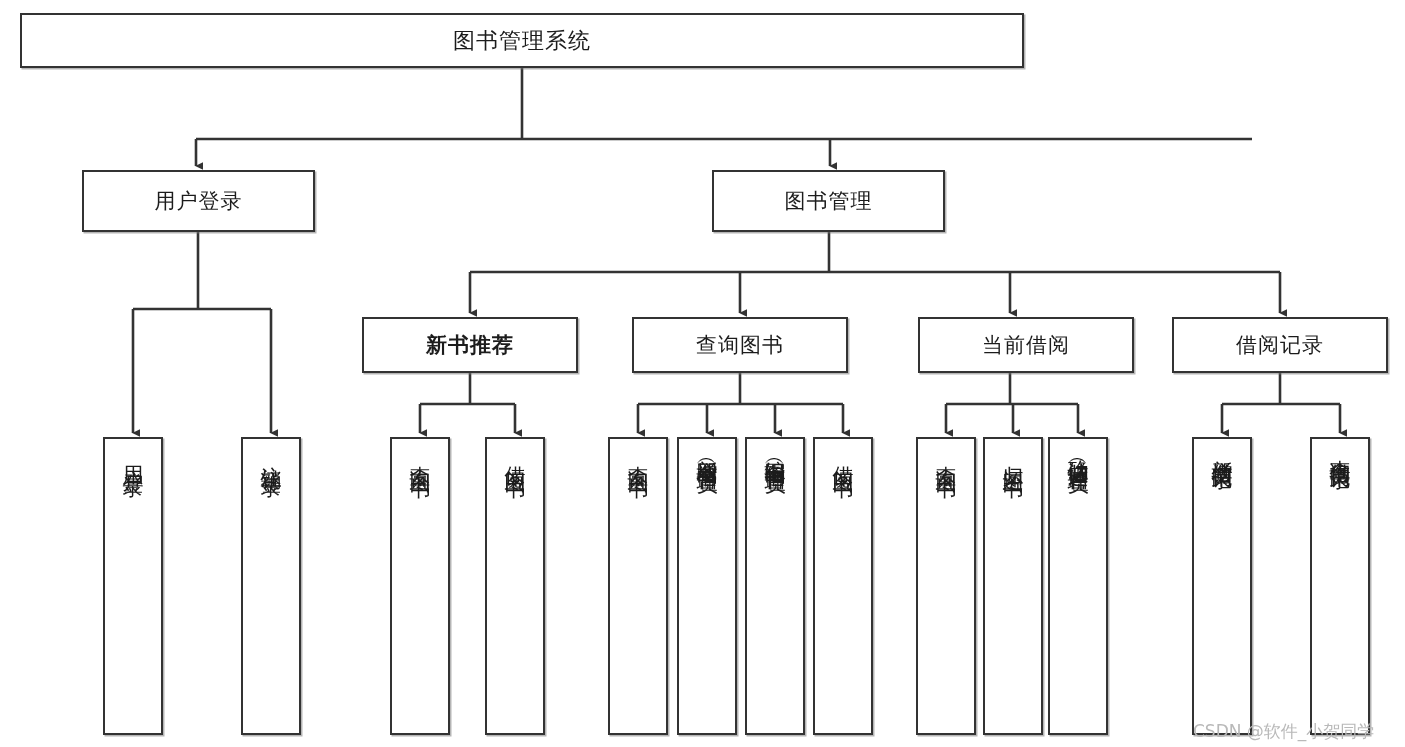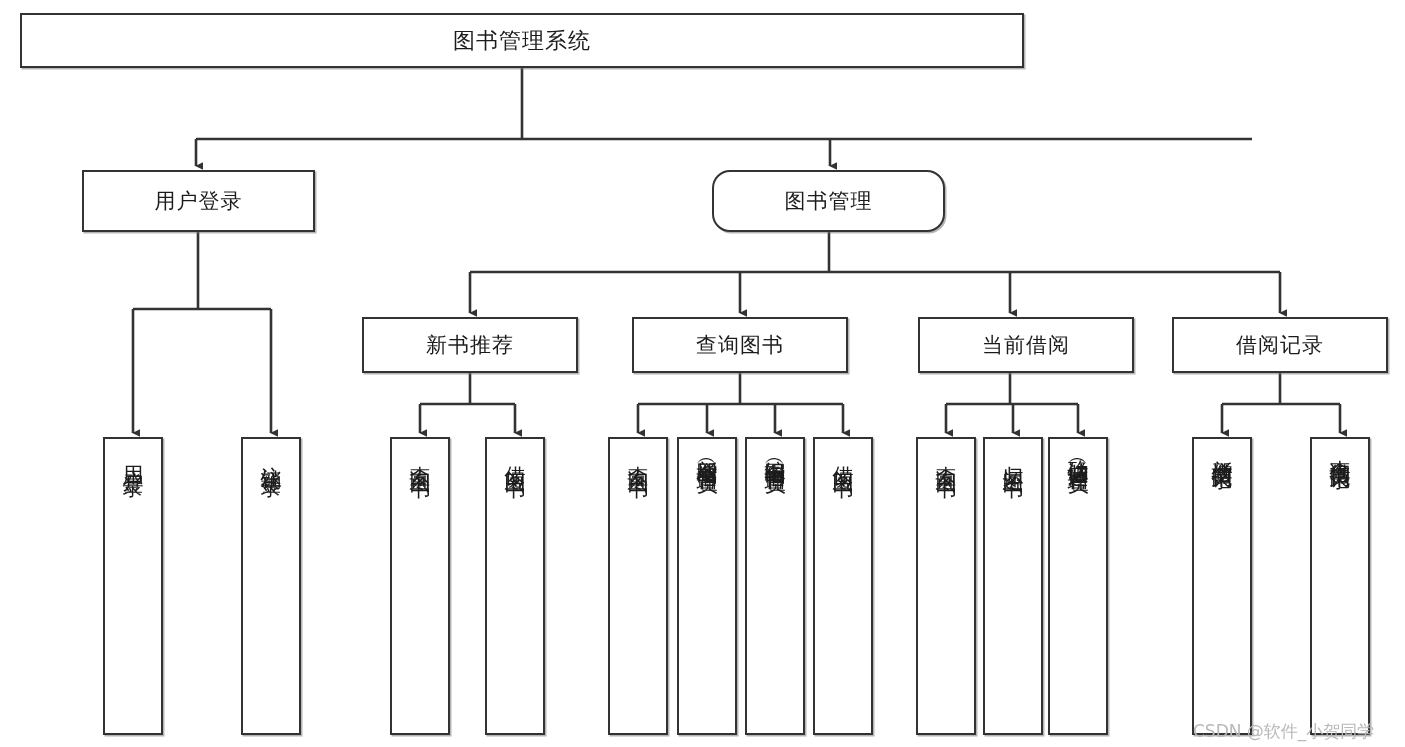--- a/index.html
+++ b/index.html
@@ -104,25 +104,25 @@
     </g>
   </svg>
 
   <div class="node-box lvl0" style="left:20px;top:13px;width:1004px;height:55px;">
     <span class="node-label">图书管理系统</span>
   </div>
 
   <div class="node-box lvl1" style="left:82px;top:170px;width:233px;height:62px;">
     <span class="node-label">用户登录</span>
   </div>
-  <div class="node-box lvl1" style="left:712px;top:170px;width:233px;height:62px;border-radius:18px;">
+  <div class="node-box lvl1" style="left:712px;top:170px;width:233px;height:62px;">
     <span class="node-label">图书管理</span>
   </div>
 
-  <div class="node-box lvl2" style="left:362px;top:317px;width:216px;height:56px;">
+  <div class="node-box lvl2" style="left:362px;top:317px;width:216px;height:56px;font-weight:bold;">
     <span class="node-label">新书推荐</span>
   </div>
   <div class="node-box lvl2" style="left:632px;top:317px;width:216px;height:56px;">
     <span class="node-label">查询图书</span>
   </div>
   <div class="node-box lvl2" style="left:902px;top:317px;width:216px;height:56px;margin-left:16px;">
     <span class="node-label">当前借阅</span>
   </div>
   <div class="node-box lvl2" style="left:1172px;top:317px;width:216px;height:56px;">
     <span class="node-label">借阅记录</span>

